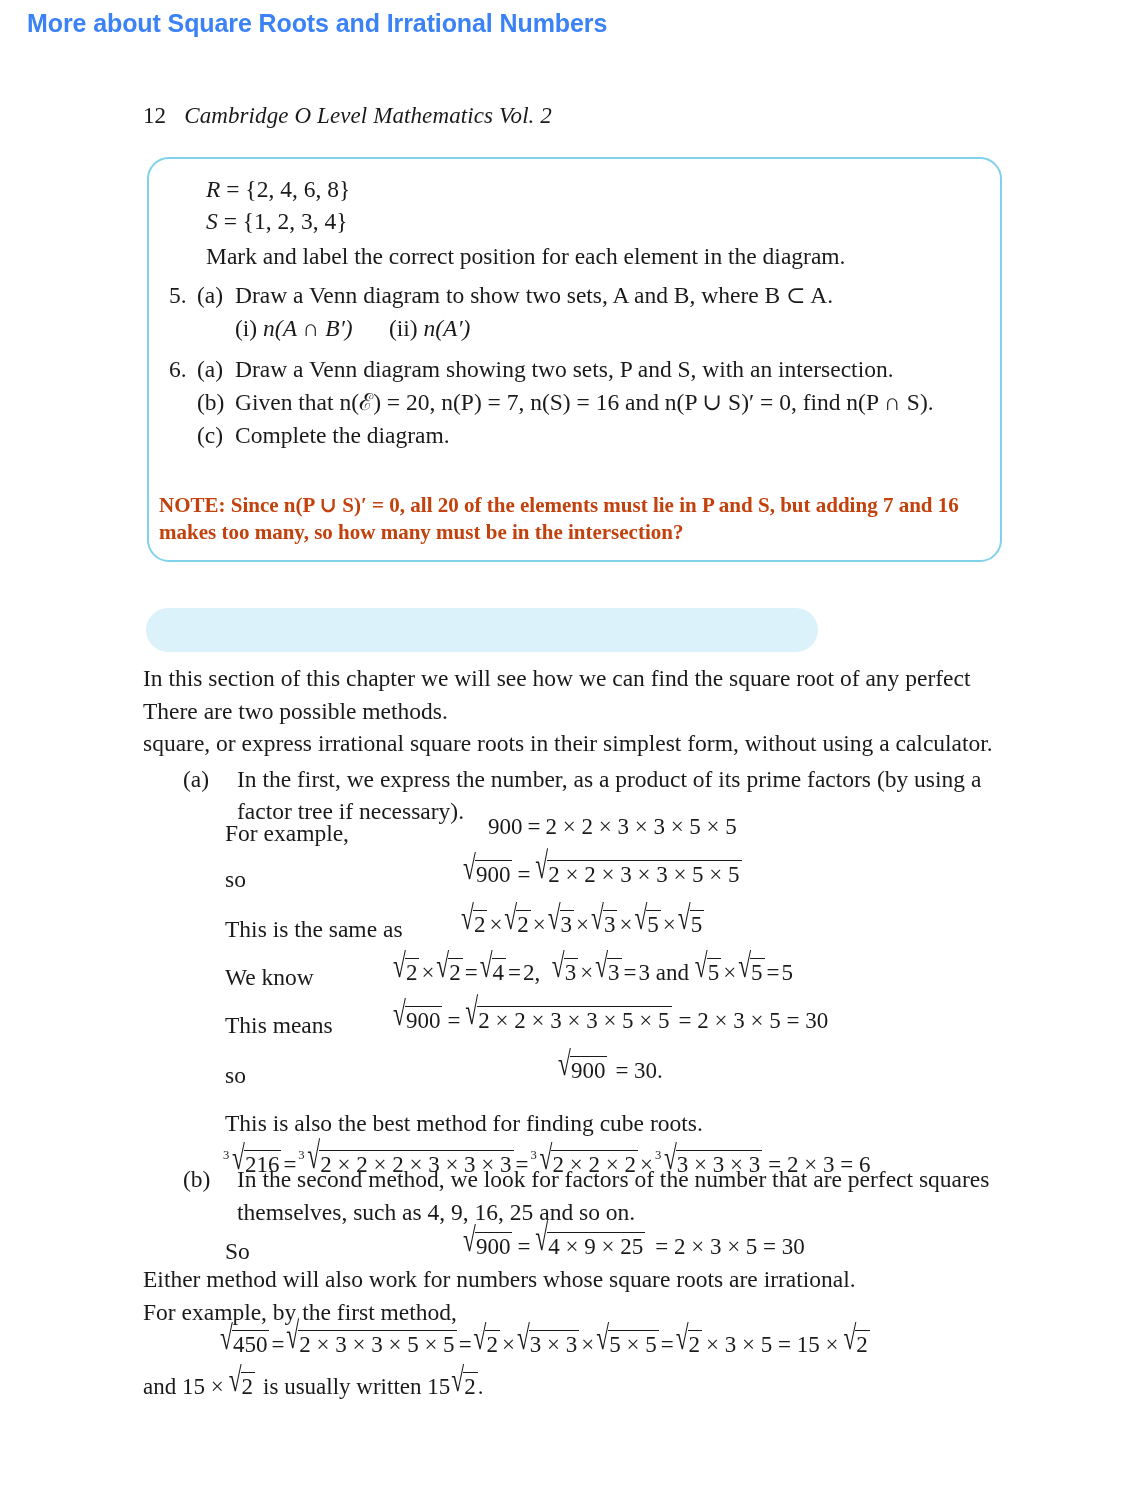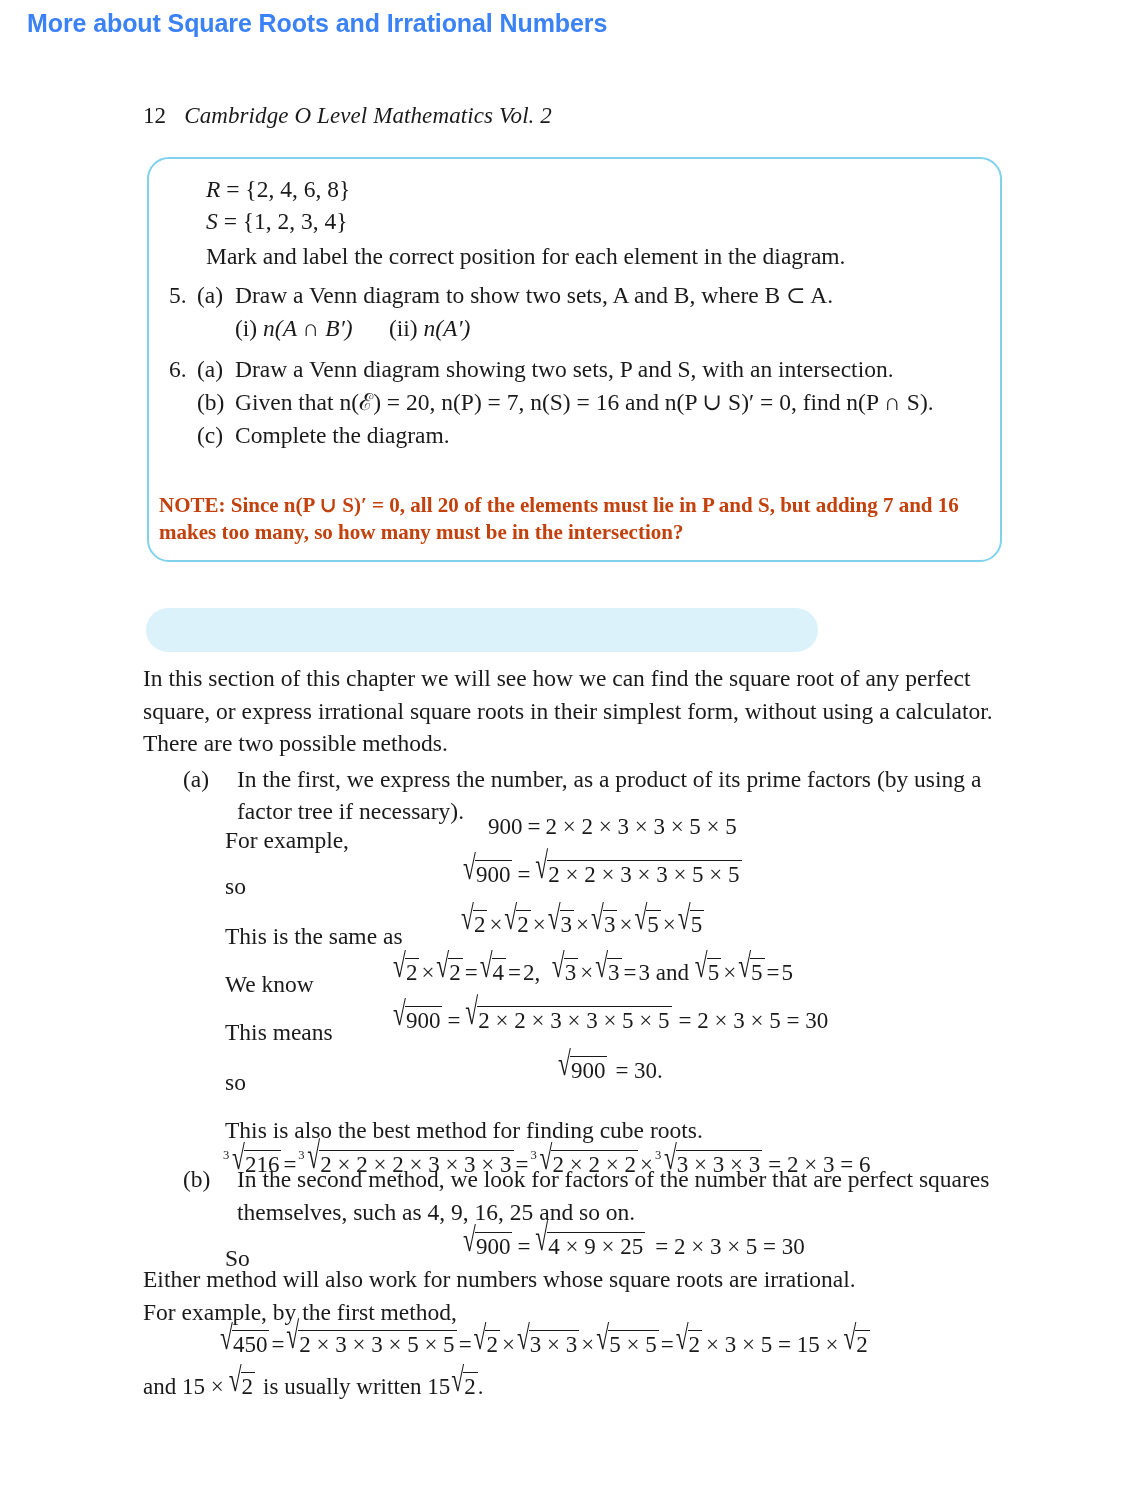--- a/index.html
+++ b/index.html
@@ -185,21 +185,21 @@
     width: 890px;
   }
   .mrow {
     position: relative;
     height: 46px;
     font-size: 23.5px;
   }
   .mlabel {
     position: absolute;
     left: 82px;
-    top: 17px;
+    top: 10px;
     white-space: nowrap;
   }
   .mexpr {
     position: absolute;
     top: 4px;
     white-space: nowrap;
     font-size: 23px;
   }
 
   
@@ -304,22 +304,22 @@
       <span>NOTE: Since n(P ∪ S)′ = 0, all 20 of the elements must lie in P and S, but adding 7 and 16 makes</span>
       <span>too many, so how many must be in the intersection?</span>
     </div>
   </div>
 
   <div class="banner"></div>
   <div class="banner-text">More about Square Roots and Irrational Numbers</div>
 
   <div class="body-block">
     <p class="para">In this section of this chapter we will see how we can find the square root of any perfect</p>
+    <p class="para">There are two possible methods.</p>
     <p class="para">square, or express irrational square roots in their simplest form, without using a calculator.</p>
-    <p class="para">There are two possible methods.</p>
 
     <div class="indent-item">
       <span class="ilabel">(a)</span>
       <span class="itext">In the first, we express the number, as a product of its prime factors (by using a</span>
       <span class="itext">factor tree if necessary).</span>
     </div>
   </div>
 
   <div class="mathblock" style="top:810px;">
 

